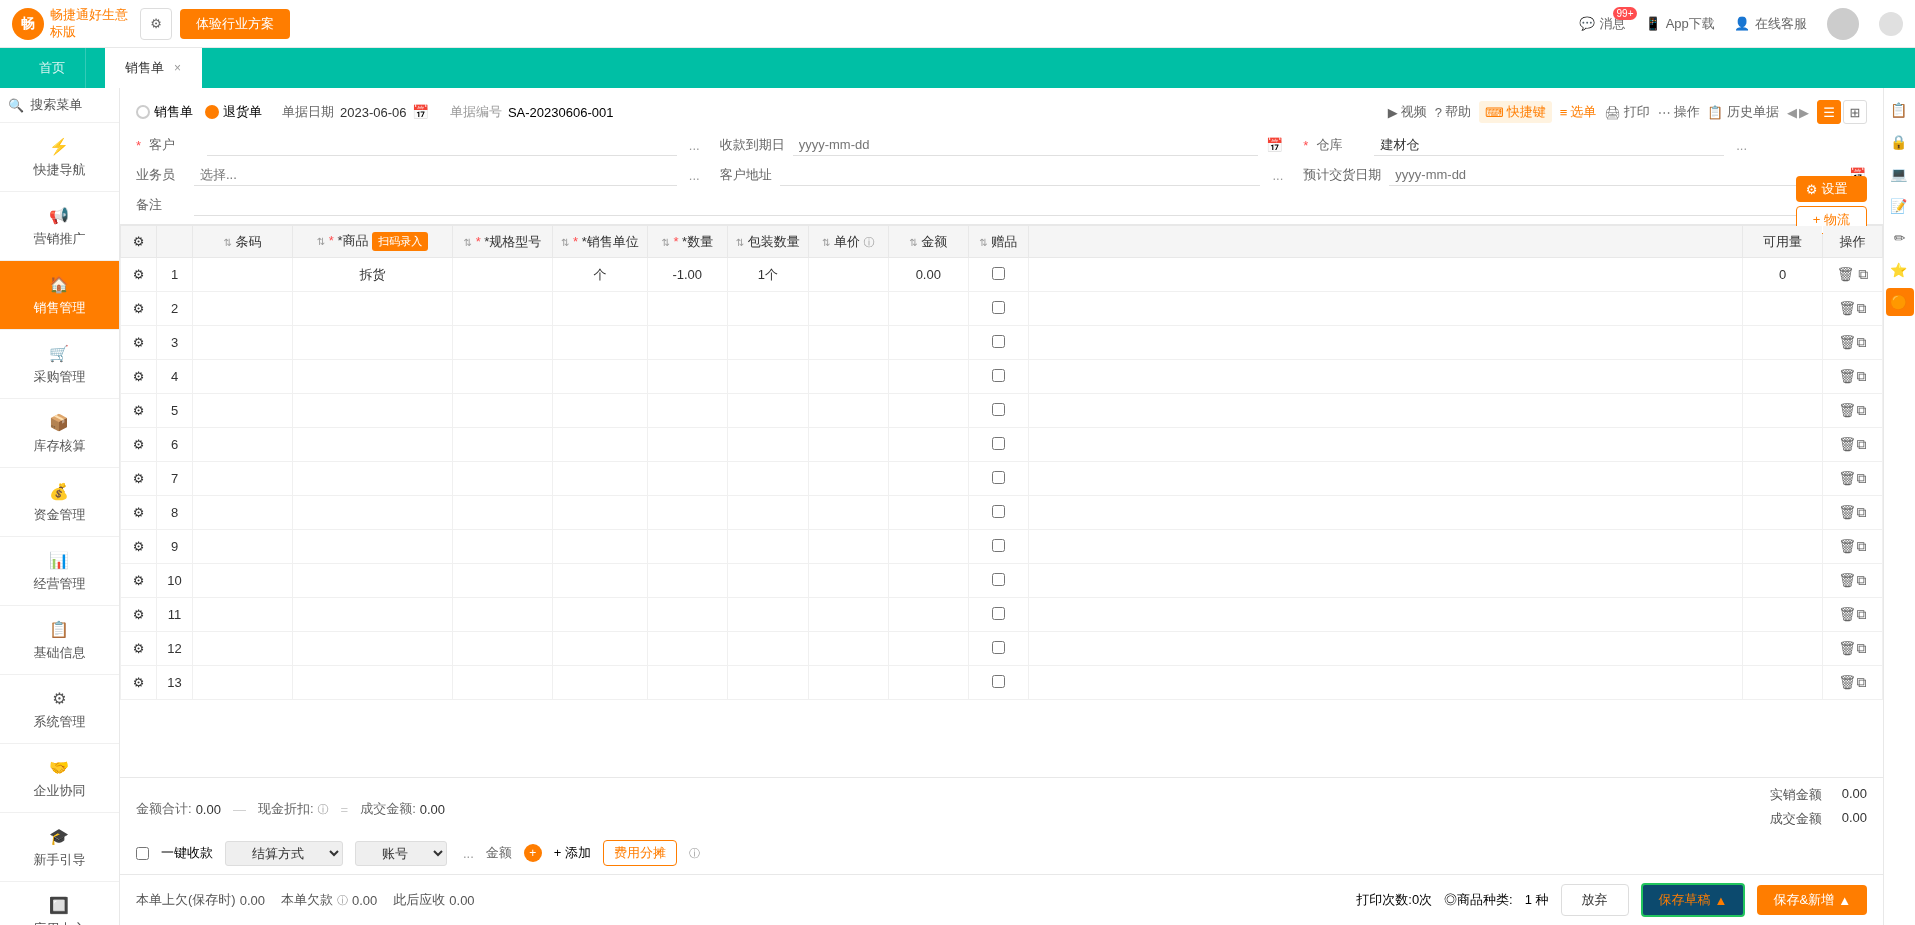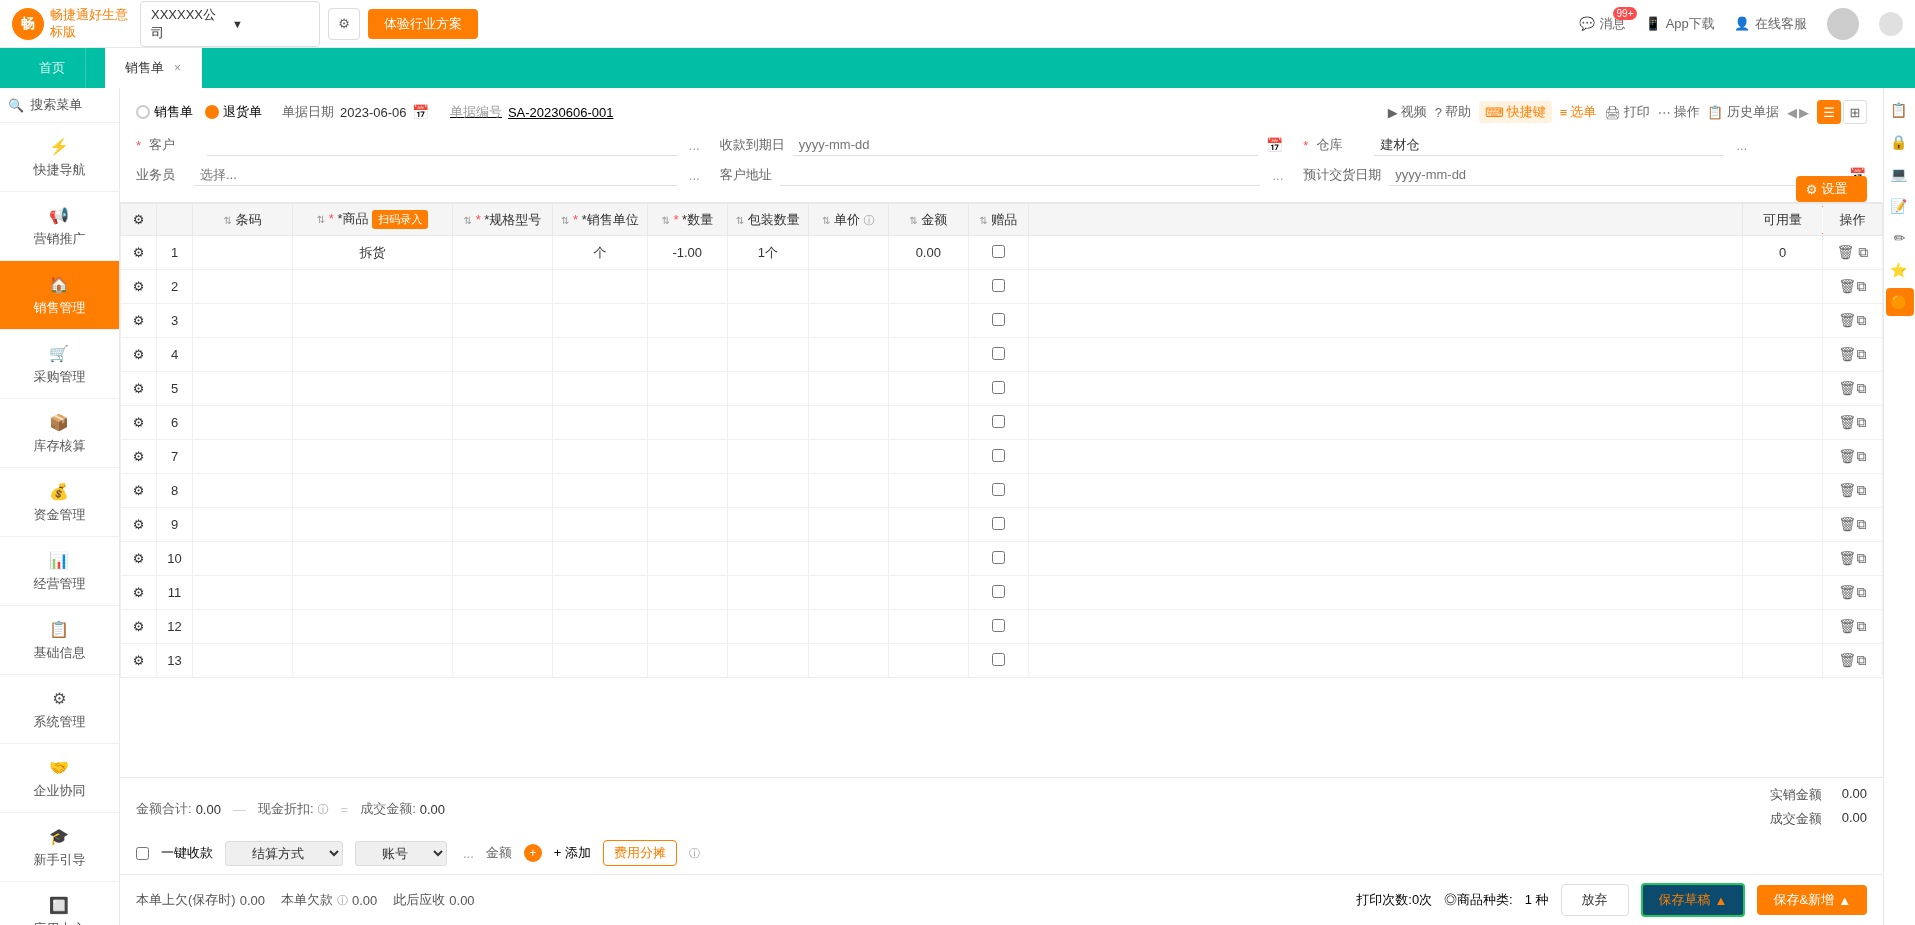--- a/index.html
+++ b/index.html
@@ -178,21 +178,21 @@
     .radio-circle.checked { border-color: #ff7d00; background: #ff7d00; }
 
     .date-field {
       display: flex; align-items: center; gap: 6px;
       color: #333;
     }
     .date-label { color: #666; }
     .date-value { color: #333; font-weight: 500; }
 
     .field-group {
-      display: flex; align-items: center; gap: 6px; text-decoration: underline;
+      display: flex; align-items: center; gap: 6px;
     }
     .field-label-gray { color: #999; }
 
     .header-actions {
       margin-left: auto;
       display: flex; align-items: center; gap: 8px;
     }
     .action-btn {
       display: flex; align-items: center; gap: 3px;
       color: #666; cursor: pointer; font-size: 12px;
@@ -400,24 +400,20 @@
 
 <div class="top-bar">
   <div class="logo-area">
     <div class="logo-icon">畅</div>
     <div class="logo-text">
       <div>畅捷通好生意</div>
       <div>标版</div>
     </div>
   </div>
 
-  <div class="company-selector">
-    <span>XXXXXX公司</span>
-    <span class="chevron-down">▼</span>
-  </div>
 
   <div class="gear-btn">⚙</div>
 
   <button class="trial-btn">体验行业方案</button>
 
   <div class="top-right">
     <div class="msg-btn">
       <span>💬</span>
       <span>消息</span>
       <span class="badge">99+</span>
@@ -610,20 +606,24 @@
           <input class="form-input" type="text" style="">
           <span class="form-input-more">...</span>
         </div>
         <div class="form-row">
           <span class="form-field-label">预计交货日期</span>
           <input class="form-input" type="text" placeholder="yyyy-mm-dd" style="">
           <span class="calendar-icon">📅</span>
         </div>
       </div>
 
+      <div class="form-row">
+        <span class="form-field-label">备注</span>
+        <input class="form-input" type="text" style="width: 400px;">
+      </div>
     </div>
 
     <div class="table-area">
       <table class="data-table">
         <thead>
           <tr>
             <th class="col-settings">⚙</th>
             <th class="col-num"></th>
             <th class="col-barcode">
               <span class="sort-icon">⇅</span>

